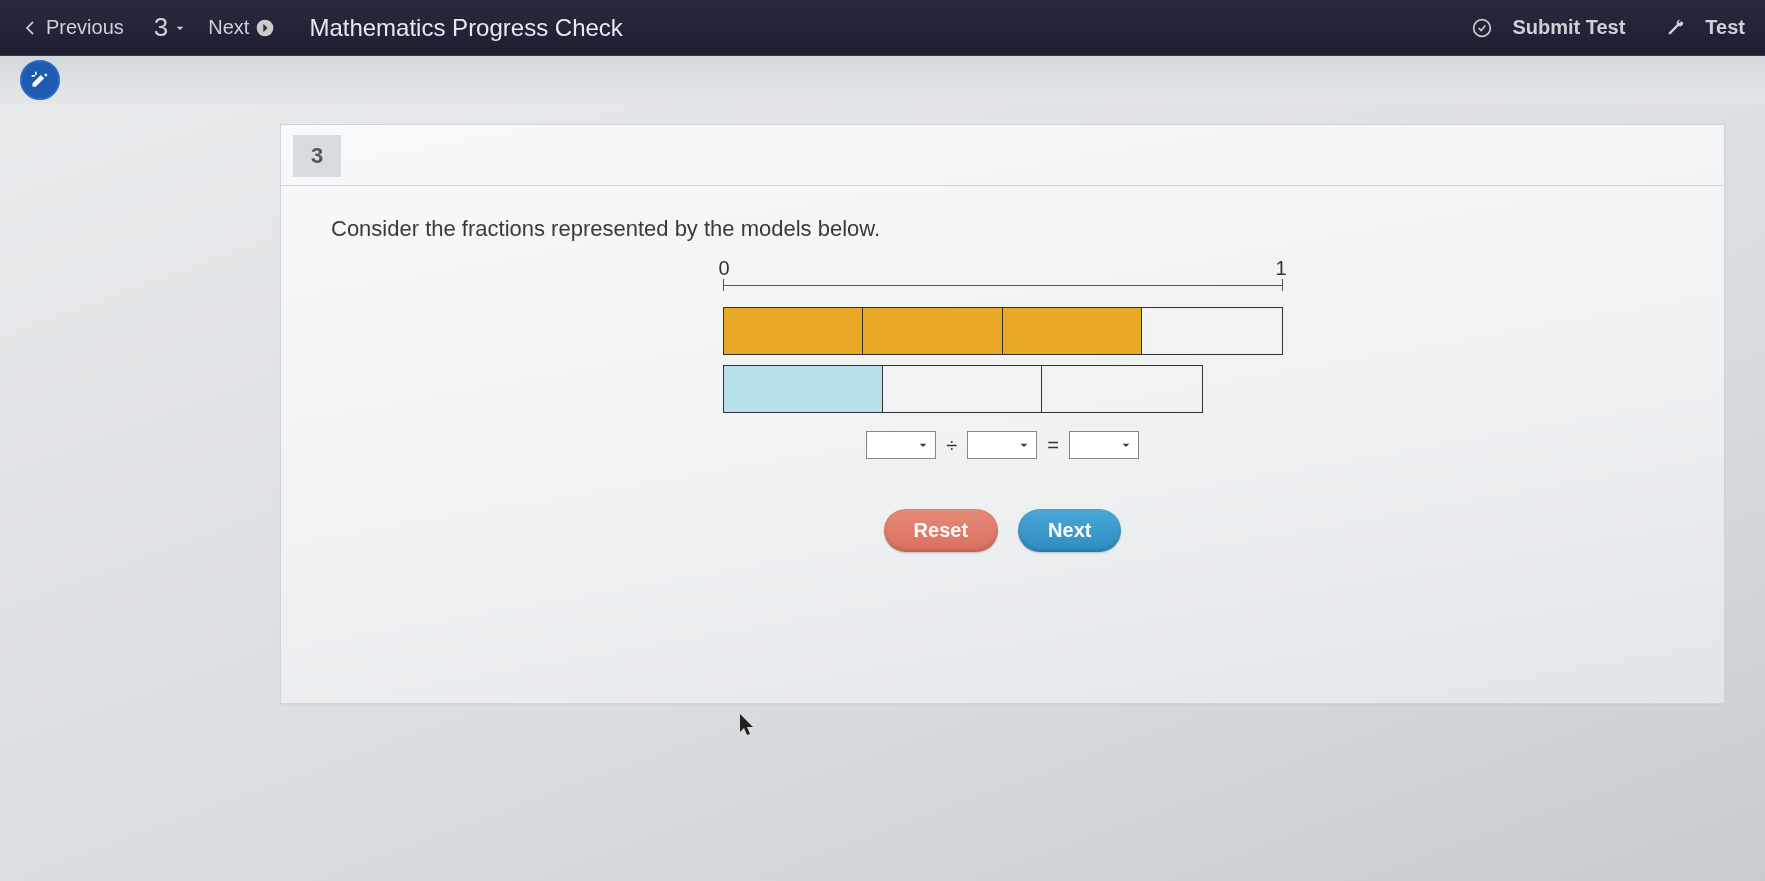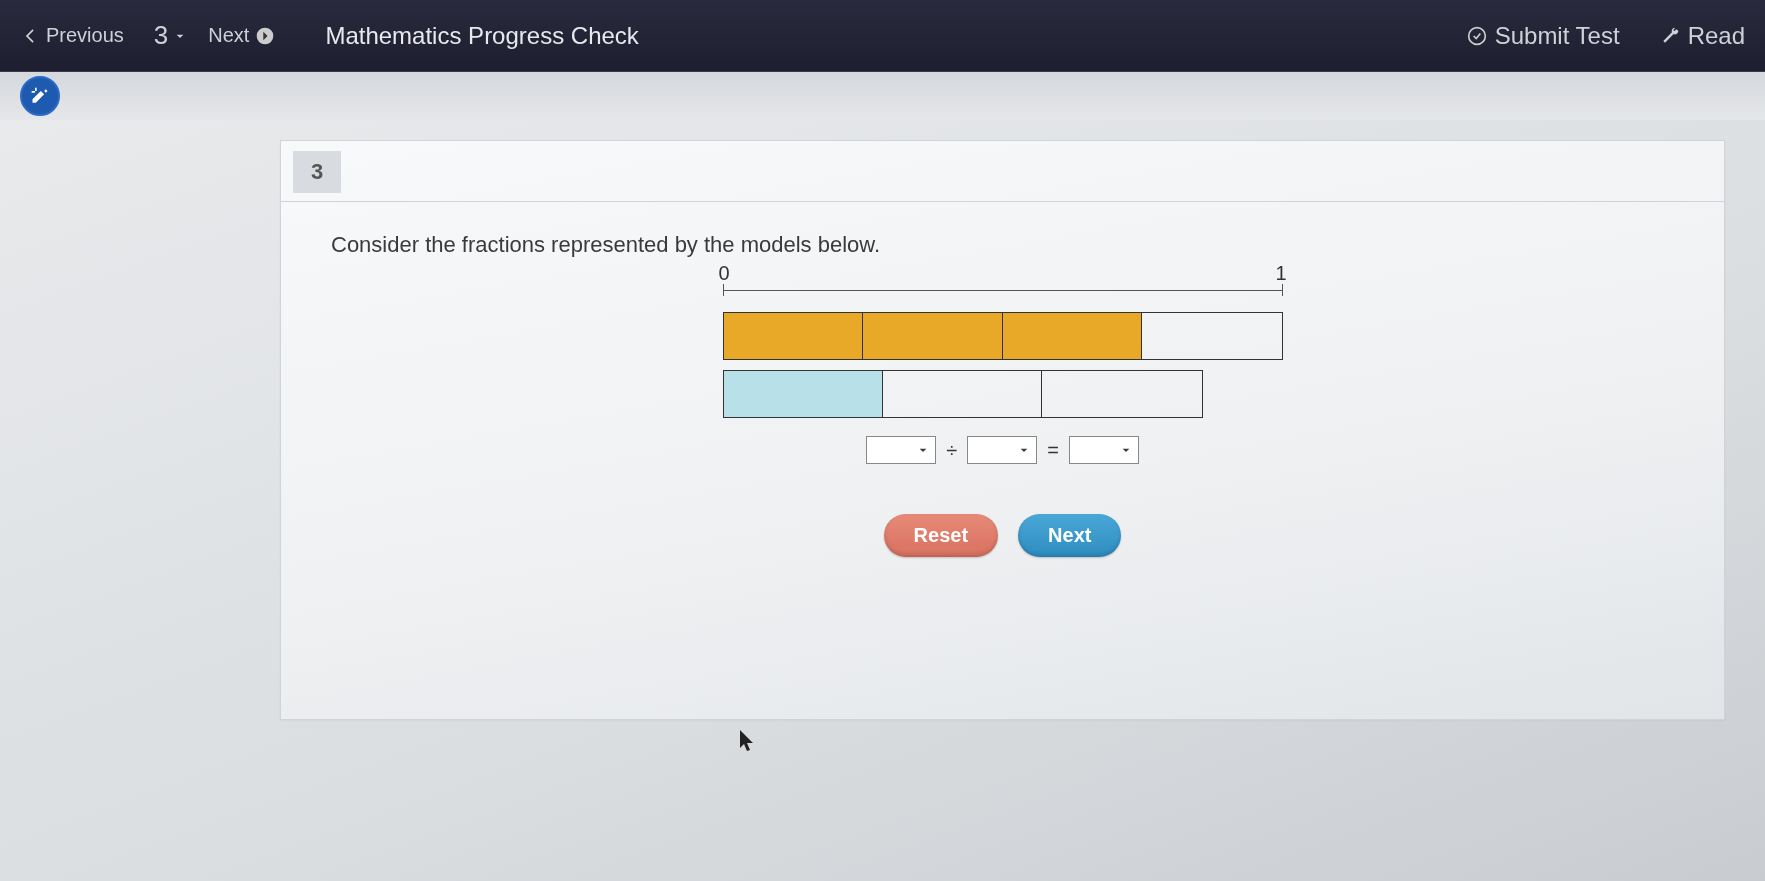--- a/index.html
+++ b/index.html
@@ -5,34 +5,34 @@
   * { box-sizing: border-box; margin: 0; padding: 0; }
   body {
     font-family: Arial, Helvetica, sans-serif;
     background: #1a1a2e;
     width: 1765px;
     height: 881px;
     overflow: hidden;
   }
   .top-bar {
     background: linear-gradient(180deg, #2a2a3e 0%, #1e1e30 100%);
-    height: 72px;
+    height: 56px;
     display: flex;
     align-items: center;
     padding: 0 20px;
     color: #d0d0d8;
     gap: 10px;
     border-bottom: 1px solid #3a3a4e;
   }
   .nav-item { display: flex; align-items: center; gap: 6px; font-size: 20px; cursor: pointer; }
   .nav-item.prev { margin-right: 10px; }
   .q-indicator { font-size: 26px; font-weight: 300; margin: 0 10px; display:flex; align-items:center; gap:4px;}
-  .title { font-size: 24px; font-weight: 400; margin-left: 40px; color:#e8e8ee; }
+  .title { font-size: 24px; font-weight: 400; margin-left: 24px; color:#e8e8ee; }
   .spacer { flex: 1; }
-  .right-action { display:flex; align-items:center; gap:8px; font-size:24px; margin-left:30px; cursor:pointer;}
+  .right-action { display:flex; align-items:center; gap:20px; font-size:20px; margin-left:30px; cursor:pointer;font-weight:bold;}
   .sub-bar {
     background: linear-gradient(180deg, #d5d8dc 0%, #e5e7ea 100%);
     height: 48px;
     display:flex; align-items:center; padding-left:20px;
   }
   .tool-btn {
     width:40px; height:40px; border-radius:50%;
     background:#1e5bb0; display:flex; align-items:center; justify-content:center;
     color:#fff; cursor:pointer; border:2px solid #2a6bc8;
   }
@@ -55,21 +55,21 @@
     background:#d8dce0;
     color:#555;
     font-size:22px;
     font-weight:bold;
     padding:8px 18px;
     margin:10px 0 0 12px;
   }
   .divider { border-top:1px solid #d0d4d8; margin-top:8px; }
   .q-body { padding: 30px 50px 20px 50px; color:#3a3a3a; font-size:22px; }
   .instruction { margin-bottom: 24px; }
-  .subtext { margin-bottom: 8px; }
+  .subtext { margin-bottom: 19px; }
   .diagram-wrap { margin: 0 auto; width: 560px; }
   .number-line { position:relative; height:36px; }
   .nl-track { position:absolute; top:24px; left:0; right:0; height:1px; background:#555; }
   .nl-tick { position:absolute; top:18px; width:1px; height:12px; background:#555; }
   .nl-tick.left { left:0; }
   .nl-tick.right { right:0; }
   .nl-label { position:absolute; top:-4px; font-size:20px; color:#333; }
   .nl-label.left { left:-4px; }
   .nl-label.right { right:-4px; }
   .bar { display:flex; border:1px solid #333; height:48px; margin-top:10px; }
@@ -128,21 +128,21 @@
     <svg class="icon" viewBox="0 0 24 24">
         <circle cx="12" cy="12" r="10" fill="none" stroke="#ccc" stroke-width="2"></circle>
         <path d="M8 12l3 3 5-6" fill="none" stroke="#ccc" stroke-width="2"></path>
       </svg>
     <span>Submit Test</span>
   </div>
   <div class="right-action">
     <svg class="icon" viewBox="0 0 24 24">
         <path d="M22 6a4 4 0 01-5.6 3.7L6 20l-2-2L14.3 7.6A4 4 0 0118 2l-2 3 1 1 3-2z"></path>
       </svg>
-    <span>Read</span>
+    <span>Test</span>
   </div>
 </div>
 
 <div class="sub-bar">
   <div class="tool-btn">
     <svg class="icon" viewBox="0 0 24 24">
         <path d="M3 20h4l10-10-4-4L3 16v4zm14-14l2-2 2 2-2 2-2-2zM6 2h2v4H6zM2 6h4v2H2z"></path>
       </svg>
   </div>
 </div>

